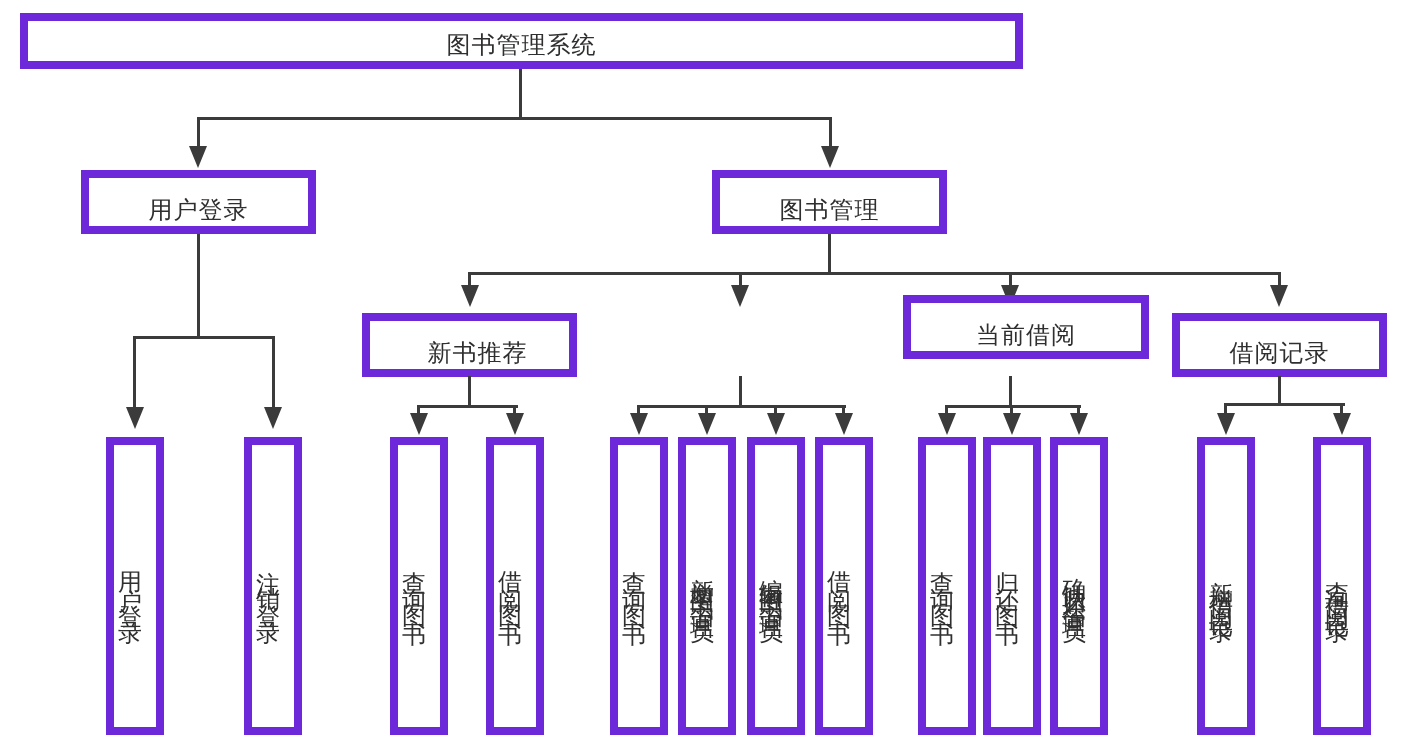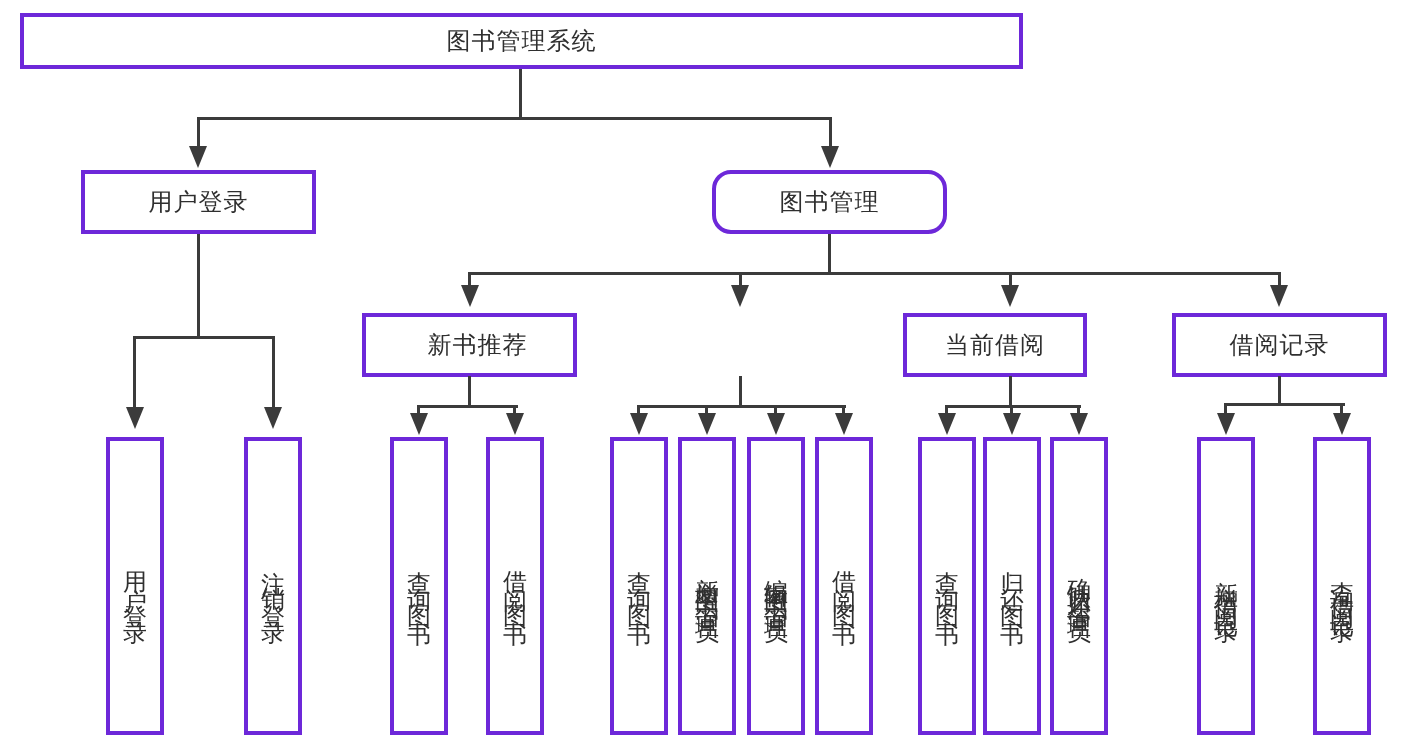--- a/index.html
+++ b/index.html
@@ -9,23 +9,23 @@
     height: 747px;
     background: #ffffff;
     overflow: hidden;
     font-family: "Liberation Sans", "DejaVu Sans", sans-serif;
     color: #2f2f2f;
   }
   .box {
     position: absolute;
     box-sizing: border-box;
     background: #ffffff;
-    border: 4px solid #6d28d9;
+    border: 8px solid #6d28d9;
     display: flex;
-    align-items: center;
+    align-items: flex-end;
     justify-content: center;
     font-size: 24px;
     letter-spacing: 1px;
     color: #2f2f2f;
     text-align: center;
   }
   .leaf {
     writing-mode: vertical-rl;
     text-orientation: mixed;
     width: 58px;
@@ -74,21 +74,21 @@
     <div class="hline" style="left:197px; top:117px; width:635px;"></div>
     <div class="vline" style="left:197px; top:117px; height:31px;"></div>
     <div class="vline" style="left:829px; top:117px; height:31px;"></div>
     <div class="arr" style="left:189px; top:146px;"></div>
     <div class="arr" style="left:821px; top:146px;"></div>
   </div>
 
   <div class="box" style="left:81px; top:170px; width:235px; height:64px;">
     <span>用户登录</span>
   </div>
-  <div class="box" style="left:712px; top:170px; width:235px; height:64px;border-radius:19px;">
+  <div class="box" style="left:712px; top:170px; width:235px; height:64px;">
     <span>图书管理</span>
   </div>
 
   <div>
     <div class="vline" style="left:197px; top:234px; height:104px;"></div>
     <div class="hline" style="left:133px; top:336px; width:142px;"></div>
     <div class="vline" style="left:133px; top:336px; height:73px;"></div>
     <div class="vline" style="left:272px; top:336px; height:73px;"></div>
     <div class="arr" style="left:126px; top:407px;"></div>
     <div class="arr" style="left:264px; top:407px;"></div>
@@ -103,21 +103,21 @@
     <div class="vline" style="left:1278px; top:272px; height:15px;"></div>
     <div class="arr" style="left:461px; top:285px;"></div>
     <div class="arr" style="left:731px; top:285px;"></div>
     <div class="arr" style="left:1001px; top:285px;"></div>
     <div class="arr" style="left:1270px; top:285px;"></div>
   </div>
 
   <div class="box" style="left:362px; top:313px; width:215px; height:64px;padding-left:16px;">
     <span>新书推荐</span>
   </div>
-  <div class="box" style="left:903px; top:313px; width:184px; height:64px;">
+  <div class="box" style="left:903px; top:295px; width:246px; height:64px;">
     <span>当前借阅</span>
   </div>
   <div class="box" style="left:1172px; top:313px; width:215px; height:64px;">
     <span>借阅记录</span>
   </div>
 
   <div>
     <div class="vline" style="left:468px; top:376px; height:31px;"></div>
     <div class="hline" style="left:417px; top:405px; width:101px;"></div>
     <div class="vline" style="left:417px; top:405px; height:10px;"></div>

